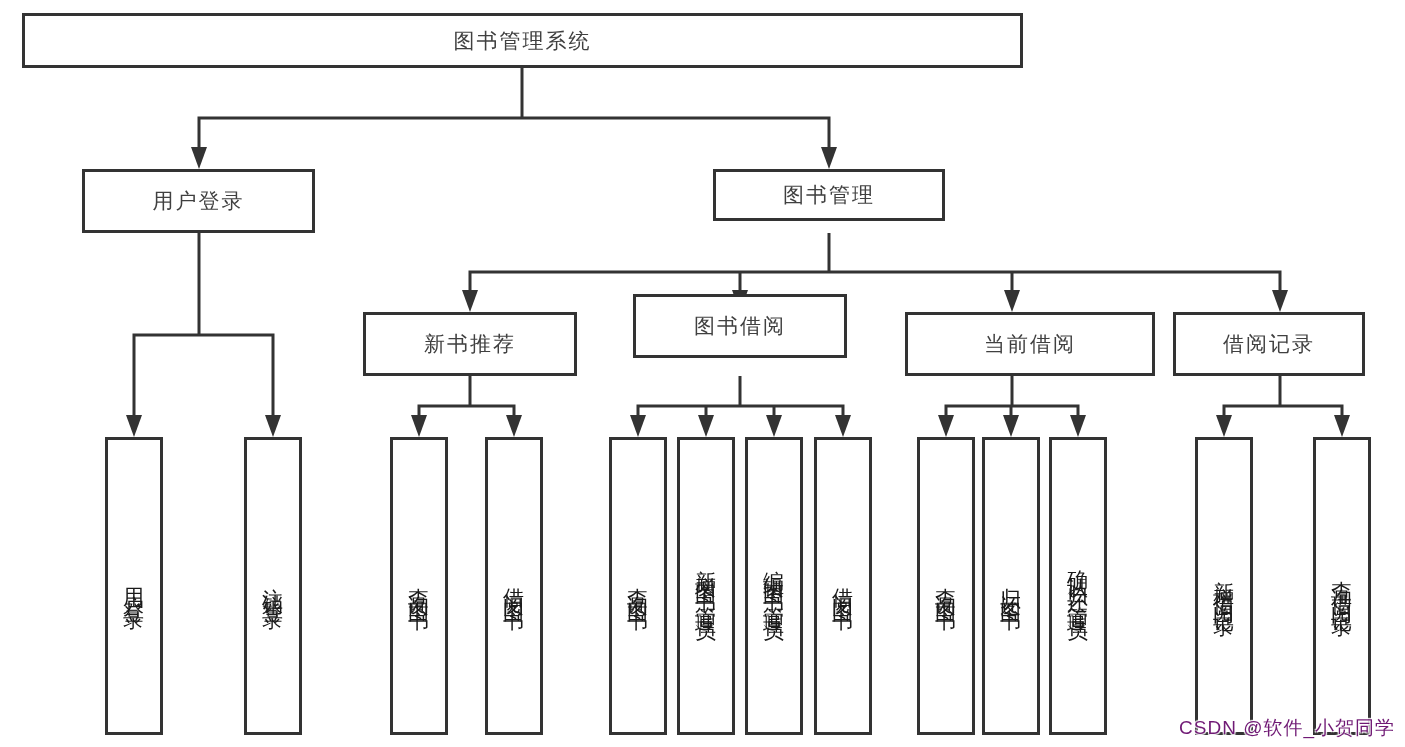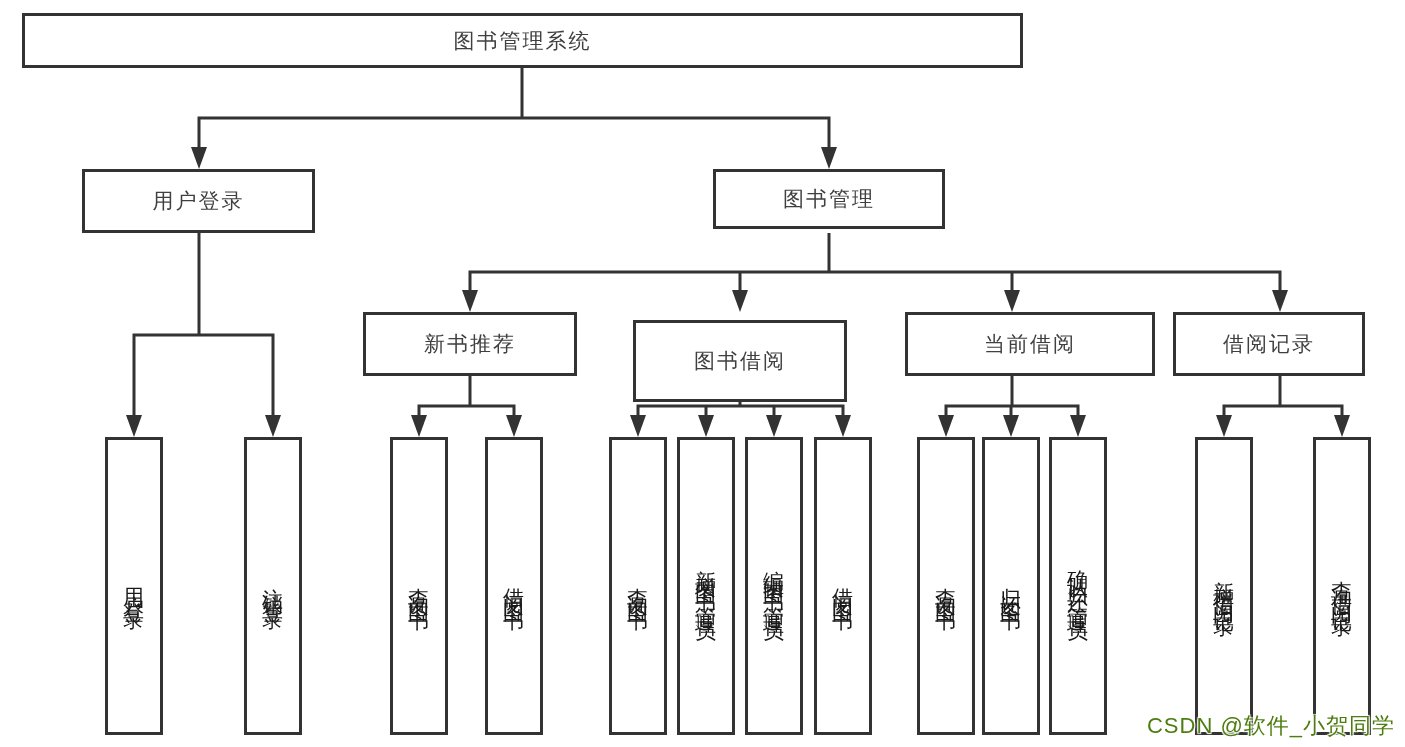--- a/index.html
+++ b/index.html
@@ -43,22 +43,22 @@
     font-size: 21px;
     letter-spacing: 0.35em;
     line-height: 1;
     white-space: nowrap;
   }
   .watermark {
     position: absolute;
     right: 10px;
     bottom: 6px;
     z-index: 3;
-    font-size: 22px;
-    color: #4d7c0f;
+    font-size: 19px;
+    color: #701a75;
     letter-spacing: 1px;
     text-shadow: 1px 1px 1px rgba(255,255,255,0.95), -1px -1px 1px rgba(255,255,255,0.95),
                  1px -1px 1px rgba(255,255,255,0.95), -1px 1px 1px rgba(255,255,255,0.95);
     white-space: nowrap;
   }
 </style>
 </head>
 <body>
 
 <div class="stage">
@@ -108,28 +108,28 @@
     </g>
   </svg>
 
   <div class="box" style="left:22px; top:13px; width:1001px; height:55px;">
     <span class="lbl">图书管理系统</span>
   </div>
 
   <div class="box" style="left:82px; top:169px; width:233px; height:64px;">
     <span class="lbl">用户登录</span>
   </div>
-  <div class="box" style="left:713px; top:169px; width:232px; height:60px;align-items:center;">
+  <div class="box" style="left:713px; top:169px; width:232px; height:52px;align-items:center;">
     <span class="lbl">图书管理</span>
   </div>
 
   <div class="box" style="left:363px; top:312px; width:214px; height:64px;">
     <span class="lbl">新书推荐</span>
   </div>
-  <div class="box" style="left:633px; top:320px; width:214px; height:82px;">
+  <div class="box" style="left:633px; top:294px; width:214px; height:64px;">
     <span class="lbl">图书借阅</span>
   </div>
   <div class="box" style="left:905px; top:312px; width:250px; height:64px;text-align:center;">
     <span class="lbl">当前借阅</span>
   </div>
   <div class="box" style="left:1173px; top:312px; width:192px; height:64px;">
     <span class="lbl">借阅记录</span>
   </div>
 
   <div class="box" style="left:105px; top:437px; width:58px; height:298px;">

